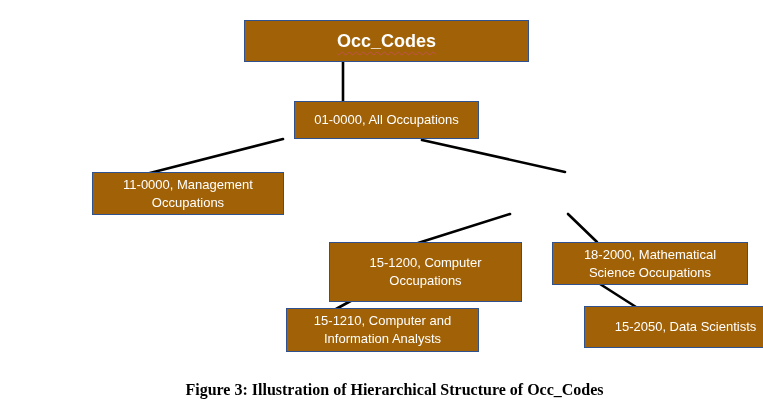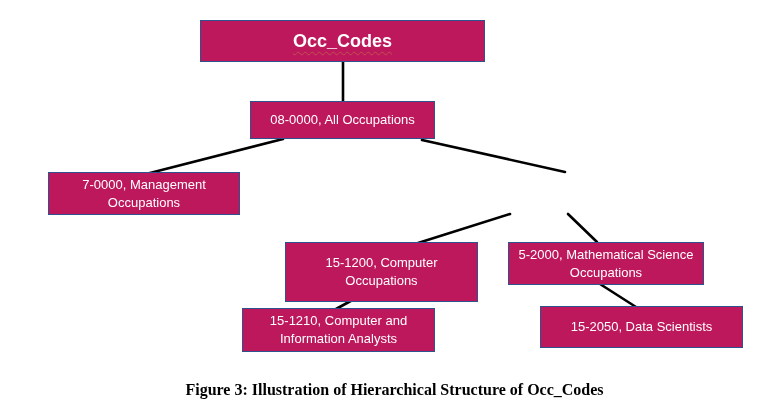--- a/index.html
+++ b/index.html
@@ -18,30 +18,31 @@
   .connectors {
     position: absolute;
     left: 0;
     top: 0;
     width: 763px;
     height: 409px;
   }
   .node {
     position: absolute;
     box-sizing: border-box;
-    background: #be185d;
+    background: #a16207;
     border: 1px solid #2F528F;
     color: #ffffff;
     display: flex;
     align-items: center;
     justify-content: center;
     text-align: center;
     font-size: 13px;
     line-height: 1.35;
     padding: 2px 6px;
+    margin-left: 44px;
   }
   .node.root {
     font-size: 18px;
     font-weight: bold;
   }
   .node.root .lbl {
     text-decoration-line: underline;
     text-decoration-style: wavy;
     text-decoration-color: #c0504d;
     text-decoration-thickness: 1px;
@@ -81,34 +82,34 @@
     <line x1="568" y1="214" x2="597" y2="242" stroke="#000000" stroke-width="2.6" stroke-linecap="round"></line>
     <line x1="380" y1="285" x2="336" y2="309" stroke="#000000" stroke-width="2.6" stroke-linecap="round"></line>
     <line x1="600" y1="284" x2="636" y2="307" stroke="#000000" stroke-width="2.6" stroke-linecap="round"></line>
   </svg>
 
   <div class="node root n-occ">
     <span class="lbl">Occ_Codes</span>
   </div>
 
   <div class="node n-00">
-    <span class="lbl">08-0000, All Occupations</span>
+    <span class="lbl">01-0000, All Occupations</span>
   </div>
 
   <div class="node n-11">
-    <span class="lbl">7-0000, Management Occupations</span>
+    <span class="lbl">11-0000, Management Occupations</span>
   </div>
 
 
   <div class="node n-1200">
     <span class="lbl">15-1200, Computer Occupations</span>
   </div>
 
   <div class="node n-2000">
-    <span class="lbl">5-2000, Mathematical Science Occupations</span>
+    <span class="lbl">18-2000, Mathematical Science Occupations</span>
   </div>
 
   <div class="node n-1210">
     <span class="lbl">15-1210, Computer and Information Analysts</span>
   </div>
 
   <div class="node n-2050">
     <span class="lbl">15-2050, Data Scientists</span>
   </div>
 

